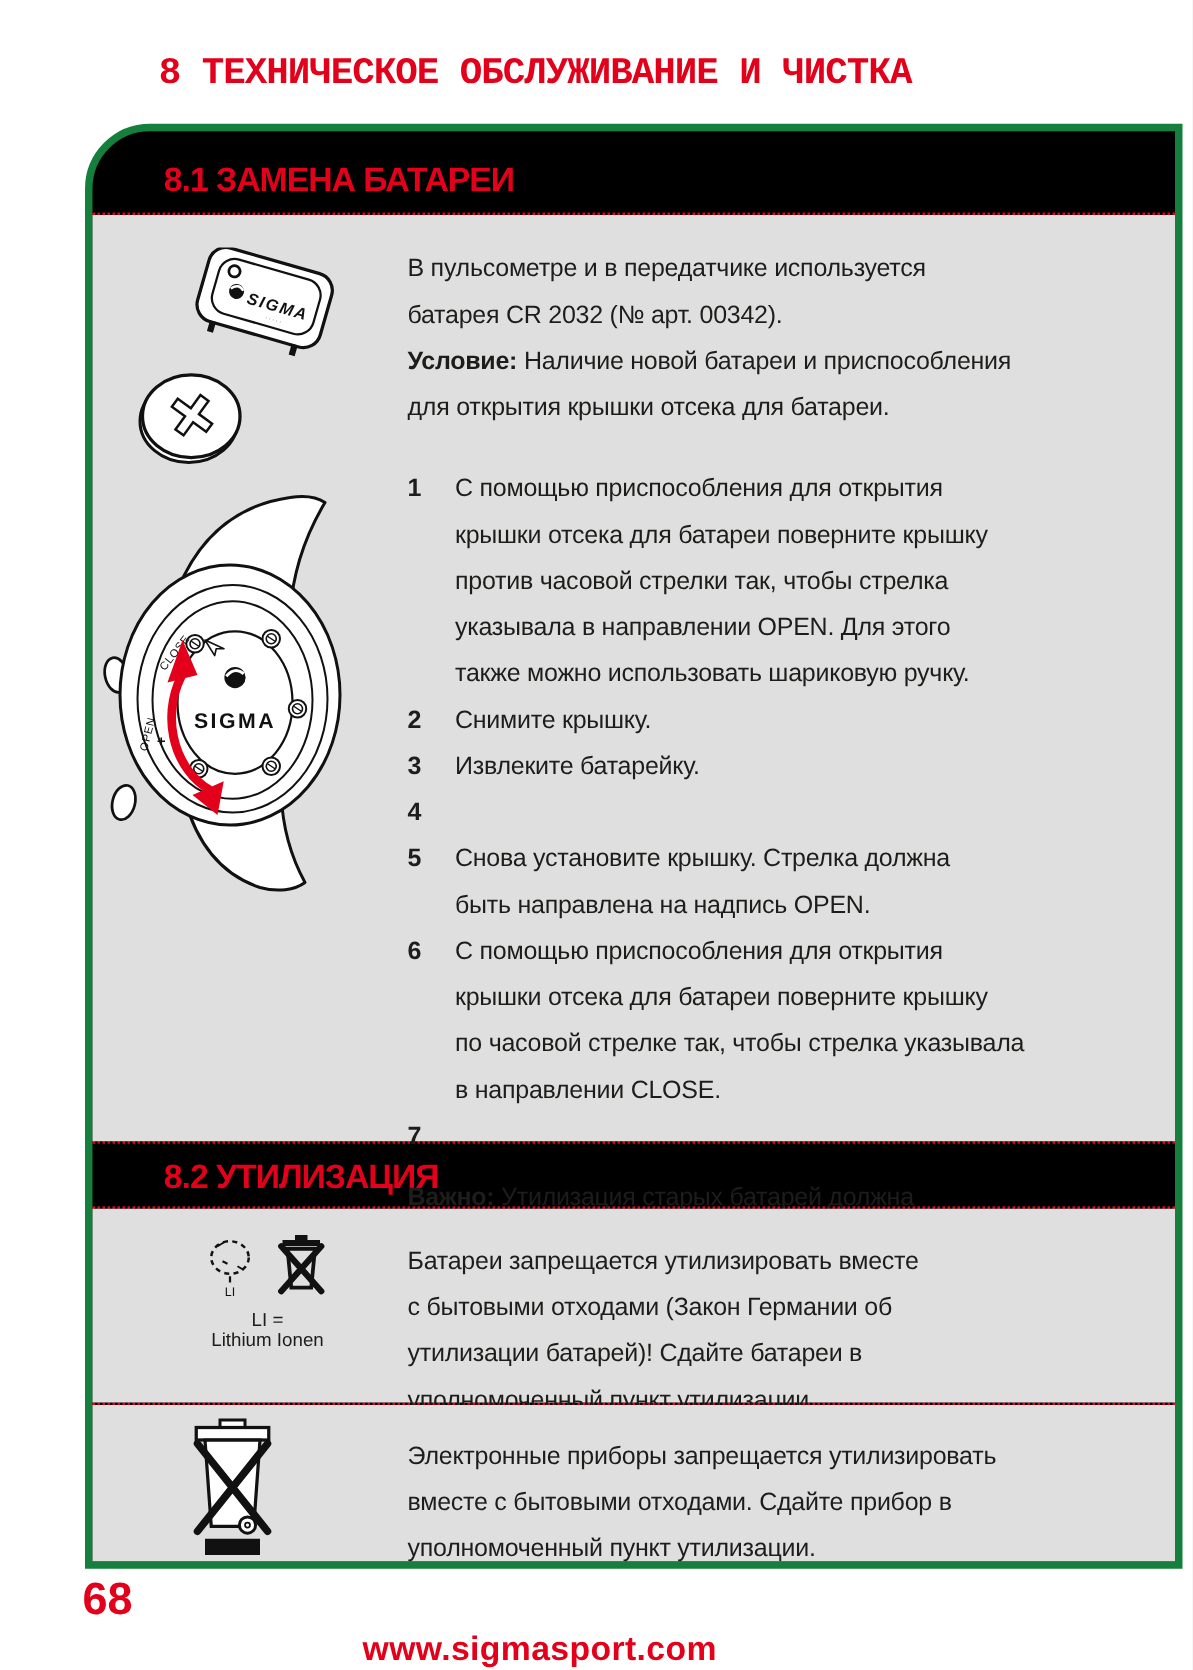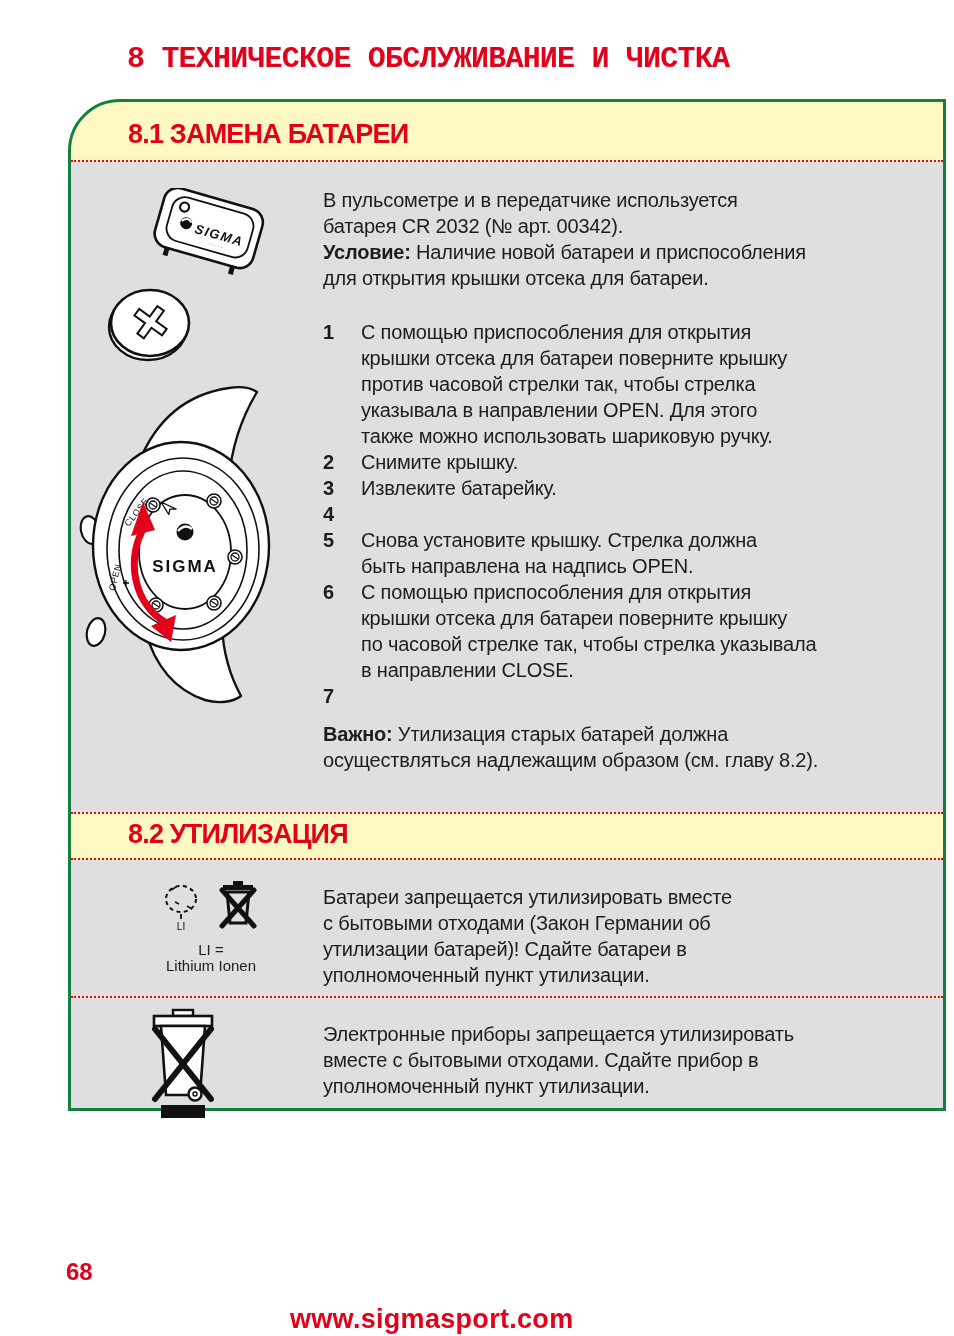--- a/index.html
+++ b/index.html
@@ -10,42 +10,42 @@
     color: #1d1d1b;
     overflow: hidden;
   }
   .page-title {
     position: absolute; left: 127px; top: 42px;
     font-size: 30px; font-weight: bold; letter-spacing: -0.8px;
     color: #e2001a; white-space: nowrap; font-family: Liberation Mono, monospace;
   }
   .main-box {
     position: absolute; left: 68px; top: 99px;
-    width: 878px; height: 1012px;
-    border: 3px solid #15803d;
+    width: 878px; height: 1156px;
+    border: 6px solid #15803d;
     border-top-left-radius: 52px;
-    background: #fef9c3;
+    background: #000000;
     display: flex; flex-direction: column;
   }
   .band-heading {
     padding-left: 57px; display: flex; align-items: flex-end;
     font-size: 27px; font-weight: bold; letter-spacing: -0.8px;
     color: #e2001a;
   }
   .band-81 { height: 65px; padding-bottom: 10px; }
   .band-82 { height: 50px; padding-bottom: 8px; }
   .sep { border-top: 2px dotted #e2001a; height: 0; width: 100%; }
   .gray { background: #dfdfdf; position: relative; }
   .gray1 { height: 746px; }
   .gray2 { height: 156px; }
   .gray3 { height: 126px; }
 
   .text-col {
     position: absolute; left: 252px; top: 25px; width: 610px;
-    font-size: 20px; line-height: 26px; letter-spacing: -0.2px;
+    font-size: 20px; line-height: 37px; letter-spacing: -0.2px;
   }
   .prewrap { white-space: pre-line; }
   .steps { margin-top: 28px; }
   .step { display: flex; }
   .step-num { width: 38px; flex-shrink: 0; font-weight: bold; }
   .step-body { white-space: pre-line; }
   .mt-gap { margin-top: 12px; }
   b { font-weight: bold; }
 
   .fig { position: absolute; }
@@ -56,21 +56,21 @@
   .fig-li-battery { left: 88px; top: 22px; }
   .fig-bin-small { left: 148px; top: 20px; }
   .li-caption {
     position: absolute; left: 70px; top: 82px; width: 140px;
     text-align: center; font-size: 15px; line-height: 16px; color: #1d1d1b;
   }
   .fig-bin-large { left: 77px; top: 10px; }
 
   .footer-num {
     position: absolute; left: 66px; top: 1258px;
-    font-size: 24px; font-weight: bold; color: #e2001a;
+    font-size: 36px; font-weight: bold; color: #e2001a;
   }
   .footer-site {
     position: absolute; left: 290px; top: 1260px;
     font-size: 27px; font-weight: bold; letter-spacing: 0.3px; color: #e2001a; margin-top: 44px;
   }
   svg text { font-family: "Liberation Sans", sans-serif; }
 </style>
 </head>
 <body>
 

